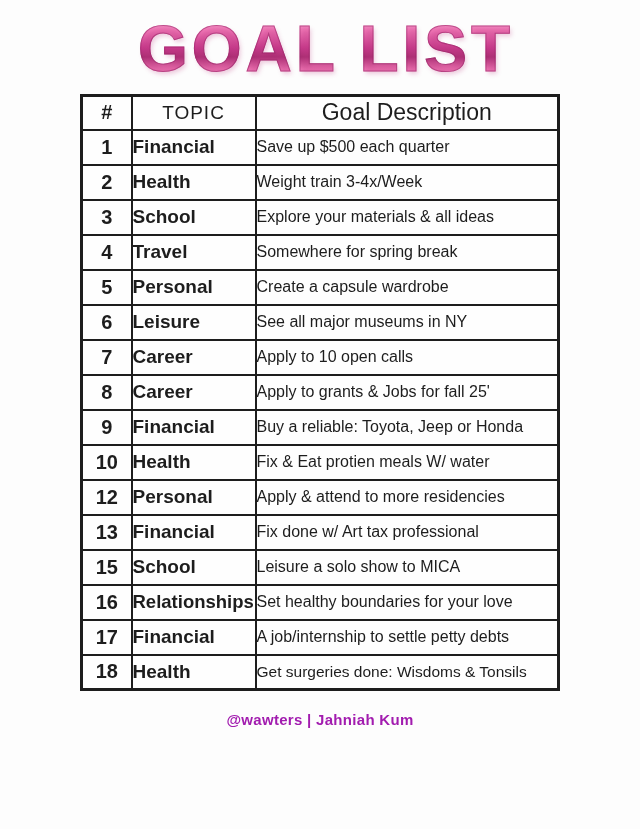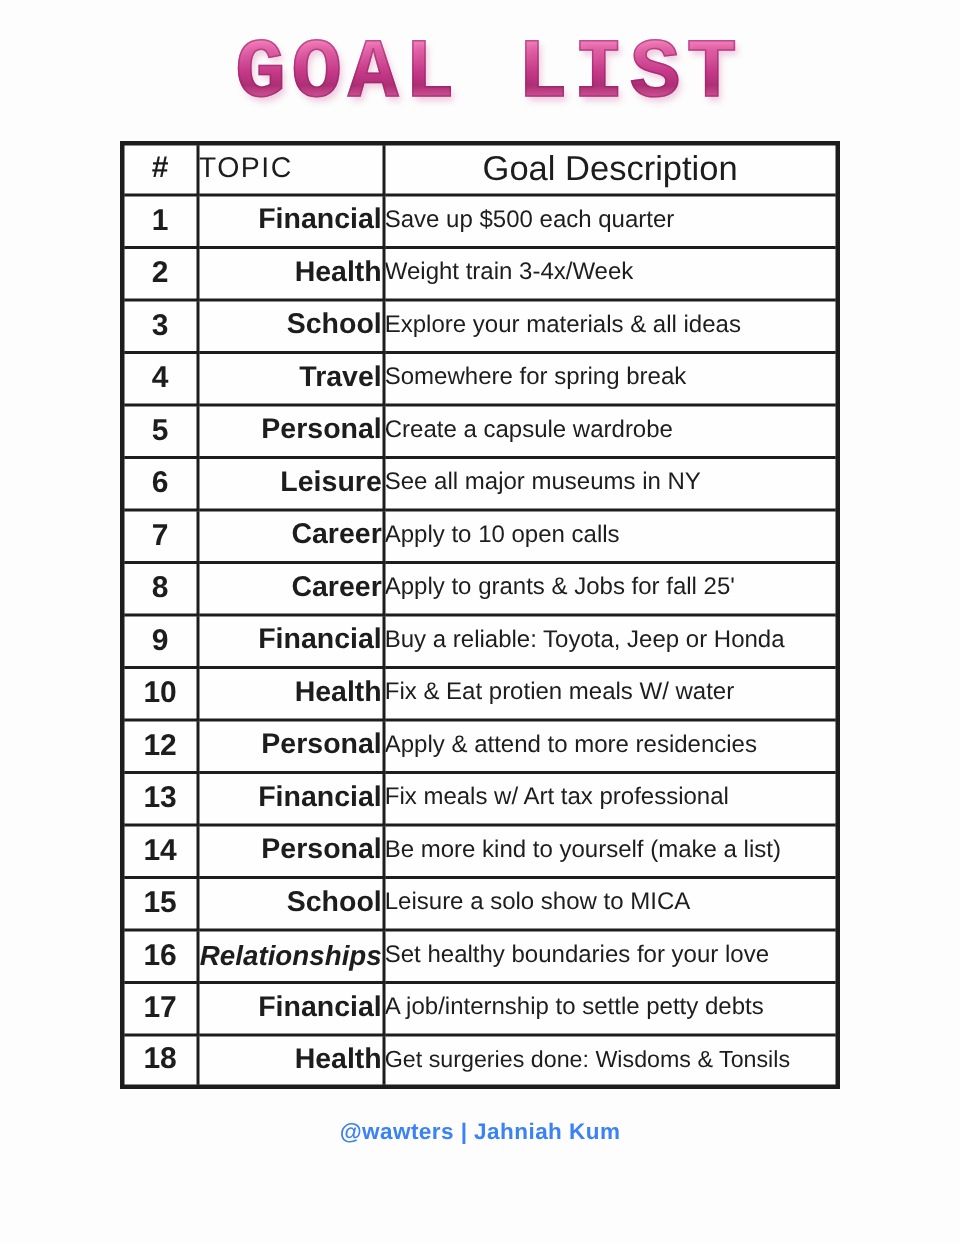--- a/index.html
+++ b/index.html
@@ -11,25 +11,25 @@
     height: 829px;
     background: #fdfdfd;
     font-family: "Liberation Sans", sans-serif;
     color: #1d1d1d;
     overflow: hidden;
     position: relative;
   }
   .page-title {
     margin: 16px auto 12px auto;
     text-align: center;
-    font-size: 56px;
+    font-size: 64px;
     line-height: 66px;
     font-weight: 800;
     letter-spacing: 4px;
-    font-family: Liberation Mono, monospace;
+    font-family: Liberation Sans, sans-serif;
     background: linear-gradient(180deg, #f6aed3 0%, #ee74b4 22%, #c73a8b 48%, #a92d72 62%, #e96fae 80%, #f3a3cc 100%);
     -webkit-background-clip: text;
     background-clip: text;
     color: transparent;
     -webkit-text-stroke: 1px rgba(150, 35, 100, 0.55);
     text-shadow: 2px 3px 4px rgba(190, 60, 130, 0.25);
     padding-left: 12px;
   }
   table.goal-table {
     border-collapse: collapse;
@@ -53,51 +53,51 @@
   tr.header-row { height: 34px; }
   th.h-num {
     font-size: 20px;
     font-weight: 700;
     text-align: center;
   }
   th.h-topic {
     font-size: 19px;
     font-weight: 400;
     letter-spacing: 1px;
-    text-align: left;
+    text-align: center;
   }
   th.h-desc {
     font-size: 23px;
     font-weight: 400;
     text-align: center;
     margin-left: 44px;
   }
   td.c-num {
     font-size: 20px;
     font-weight: 700;
     text-align: center;
   }
   td.c-topic {
     font-size: 19px;
     font-weight: 700;
-    text-align: right;
+    text-align: left;
   }
   td.c-desc {
     font-size: 16px;
     font-weight: 400;
     text-align: left;
     padding-left: 18px;
     padding-right: 4px;
   }
   .footer-credit {
     margin-top: 20px;
     text-align: center;
     font-size: 15px;
     font-weight: 700;
-    color: #3b82f6;
+    color: #a21caf;
     letter-spacing: 0.3px;
   }
 </style>
 </head>
 <body>
 
 <h1 class="page-title">GOAL LIST</h1>
 
 <table class="goal-table">
   <colgroup>
@@ -162,35 +162,30 @@
       <td class="c-desc fit">Fix &amp; Eat protien meals W/ water</td>
     </tr>
     <tr>
       <td class="c-num">12</td>
       <td class="c-topic fit">Personal</td>
       <td class="c-desc fit">Apply &amp; attend to more residencies</td>
     </tr>
     <tr>
       <td class="c-num">13</td>
       <td class="c-topic fit">Financial</td>
-      <td class="c-desc fit">Fix meals w/ Art tax professional</td>
-    </tr>
-    <tr>
-      <td class="c-num">14</td>
-      <td class="c-topic fit">Personal</td>
-      <td class="c-desc fit">Be more kind to yourself (make a list)</td>
+      <td class="c-desc fit">Fix done w/ Art tax professional</td>
     </tr>
     <tr>
       <td class="c-num">15</td>
       <td class="c-topic fit">School</td>
       <td class="c-desc fit">Leisure a solo show to MICA</td>
     </tr>
     <tr>
       <td class="c-num">16</td>
-      <td class="c-topic fit" style="font-size: 18.5px; font-style: italic;">Relationships</td>
+      <td class="c-topic fit" style="font-size: 18.5px;">Relationships</td>
       <td class="c-desc fit">Set healthy boundaries for your love</td>
     </tr>
     <tr>
       <td class="c-num">17</td>
       <td class="c-topic fit">Financial</td>
       <td class="c-desc fit">A job/internship to settle petty debts</td>
     </tr>
     <tr>
       <td class="c-num">18</td>
       <td class="c-topic fit">Health</td>

